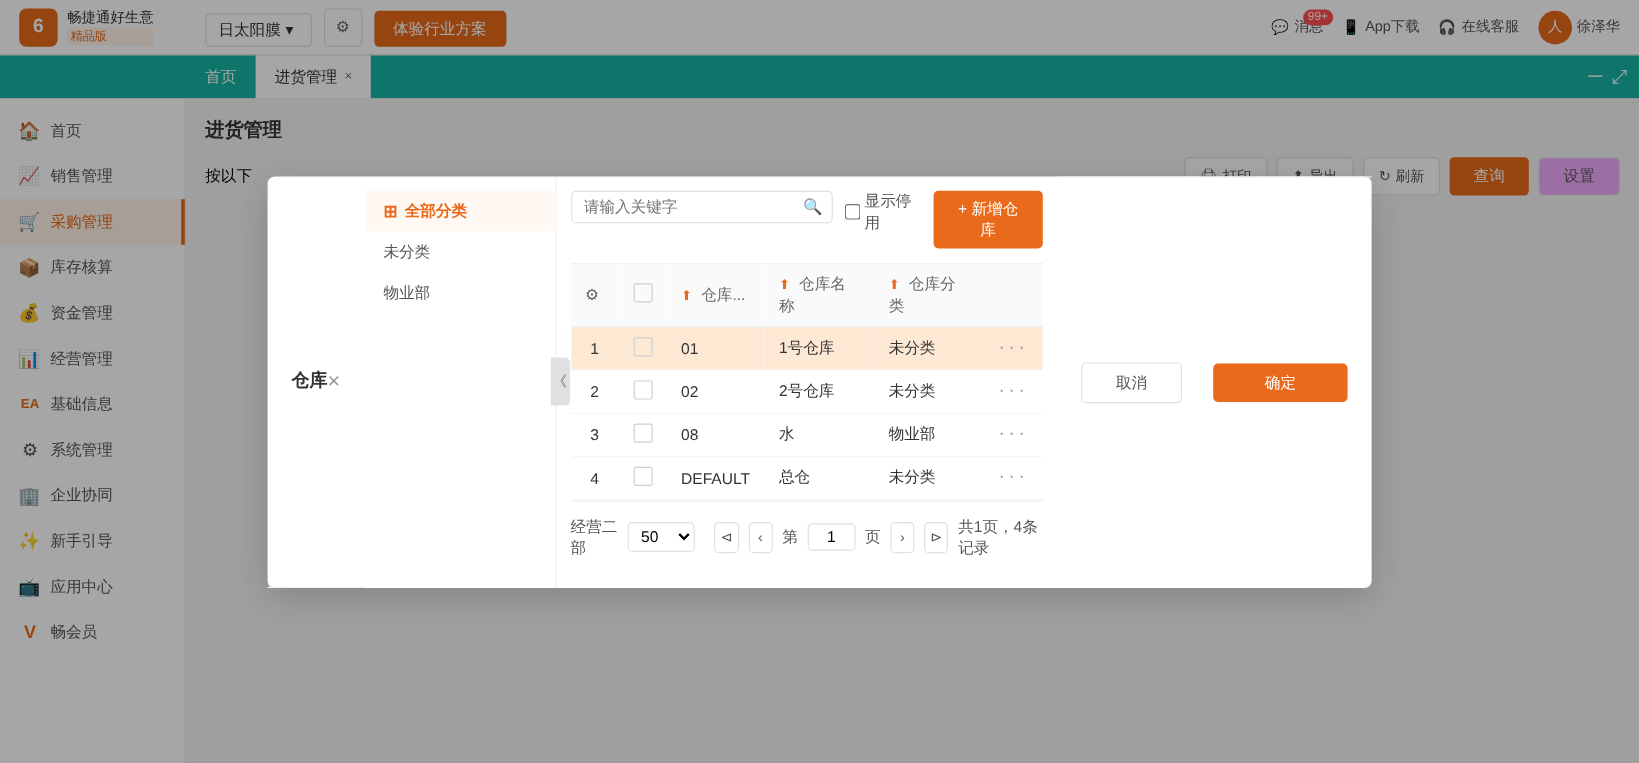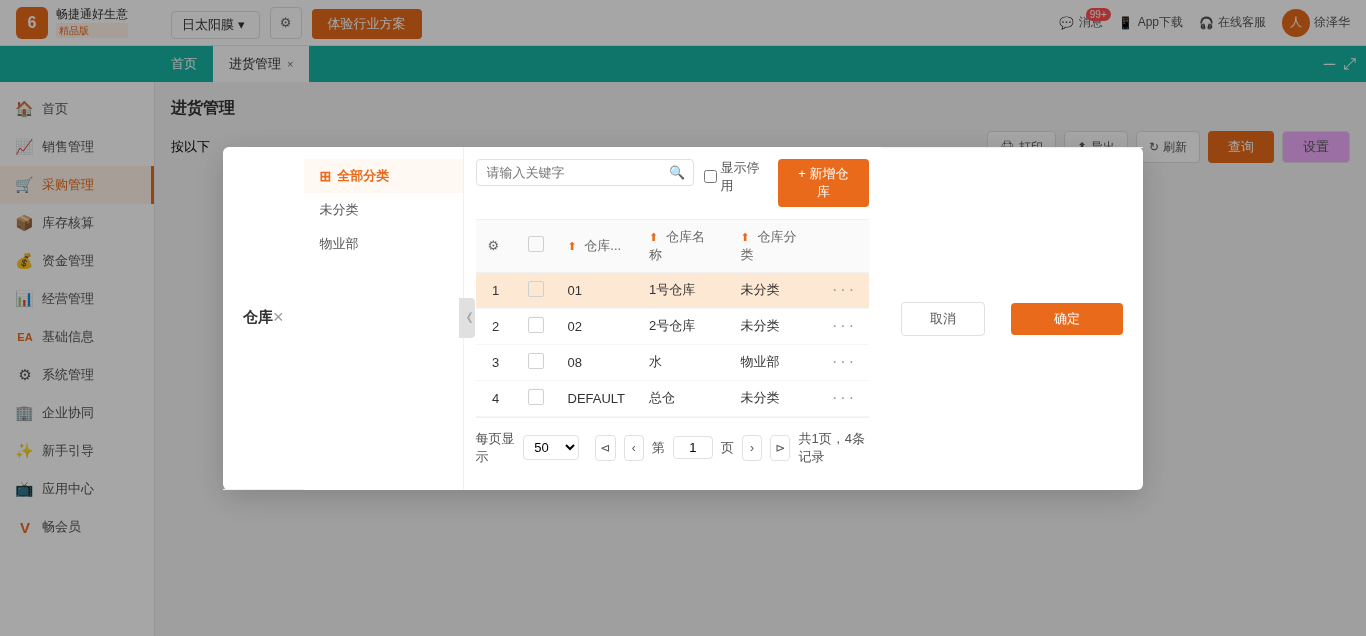--- a/index.html
+++ b/index.html
@@ -446,21 +446,21 @@
       <td>DEFAULT</td>
       <td>总仓</td>
       <td>未分类</td>
       <td><span class="row-actions">···</span></td>
     </tr>
               </tbody>
           </table>
         </div>
 
         <div class="pagination">
-          <span>每页显示</span>
+          <span>经营二部</span>
           <select class="page-select">
             <option>50</option>
             <option>10</option>
             <option>20</option>
             <option>100</option>
           </select>
           <span></span>
           <div class="page-btn">⊲</div>
           <div class="page-btn">‹</div>
           <span>第</span>

